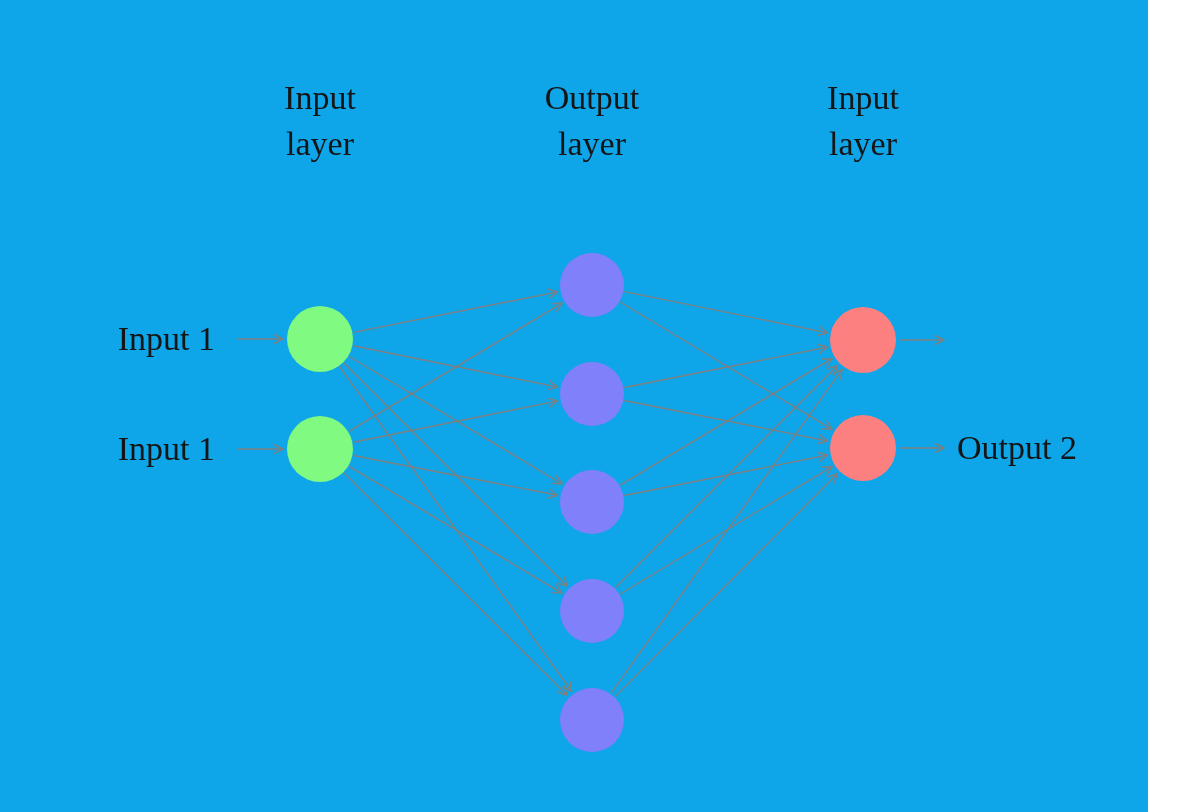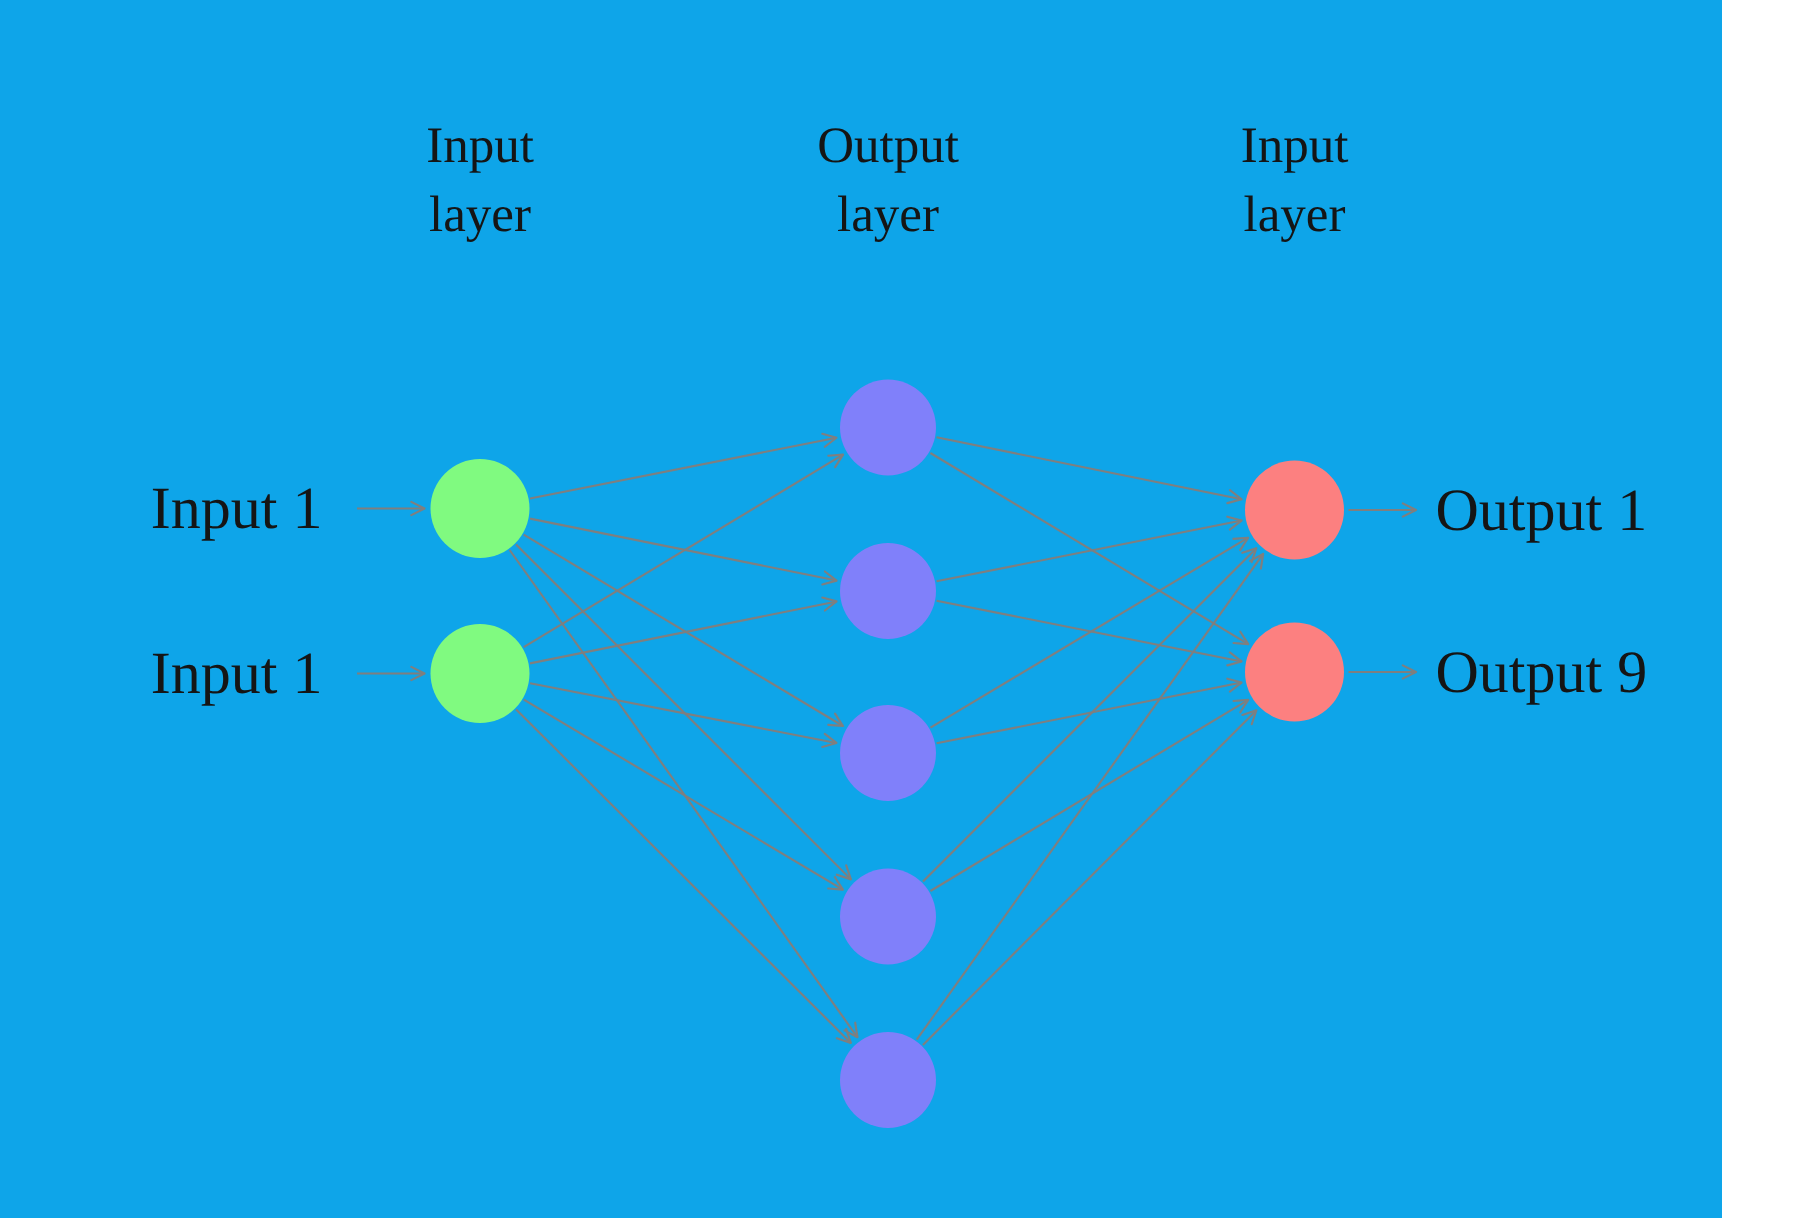--- a/index.html
+++ b/index.html
@@ -17,21 +17,21 @@
     position: absolute;
     top: 75px;
     transform: translateX(-50%);
     text-align: center;
     font-size: 34px;
     line-height: 46px;
     white-space: nowrap;
   }
   .node-label {
     position: absolute;
-    font-size: 40px;
+    font-size: 34px;
     line-height: 40px;
     height: 40px;
     white-space: nowrap;
   }
   .input-label { left: 0; width: 215px; text-align: right; }
   .output-label { left: 957px; text-align: left; }
 </style>
 </head>
 <body>
 
@@ -90,17 +90,16 @@
 
   <div class="layer-header" style="left:863px">
     <div>Input</div>
     <div>layer</div>
   </div>
 
   <div class="node-label input-label" style="top:319px">Input 1</div>
 
   <div class="node-label input-label" style="top:429px">Input 1</div>
 
-  <div class="node-label output-label" style="top:320px">Output 1</div>
 
-  <div class="node-label output-label" style="top:428px">Output 9</div>
+  <div class="node-label output-label" style="top:428px">Output 2</div>
 
 </div>
 
 </body></html>

